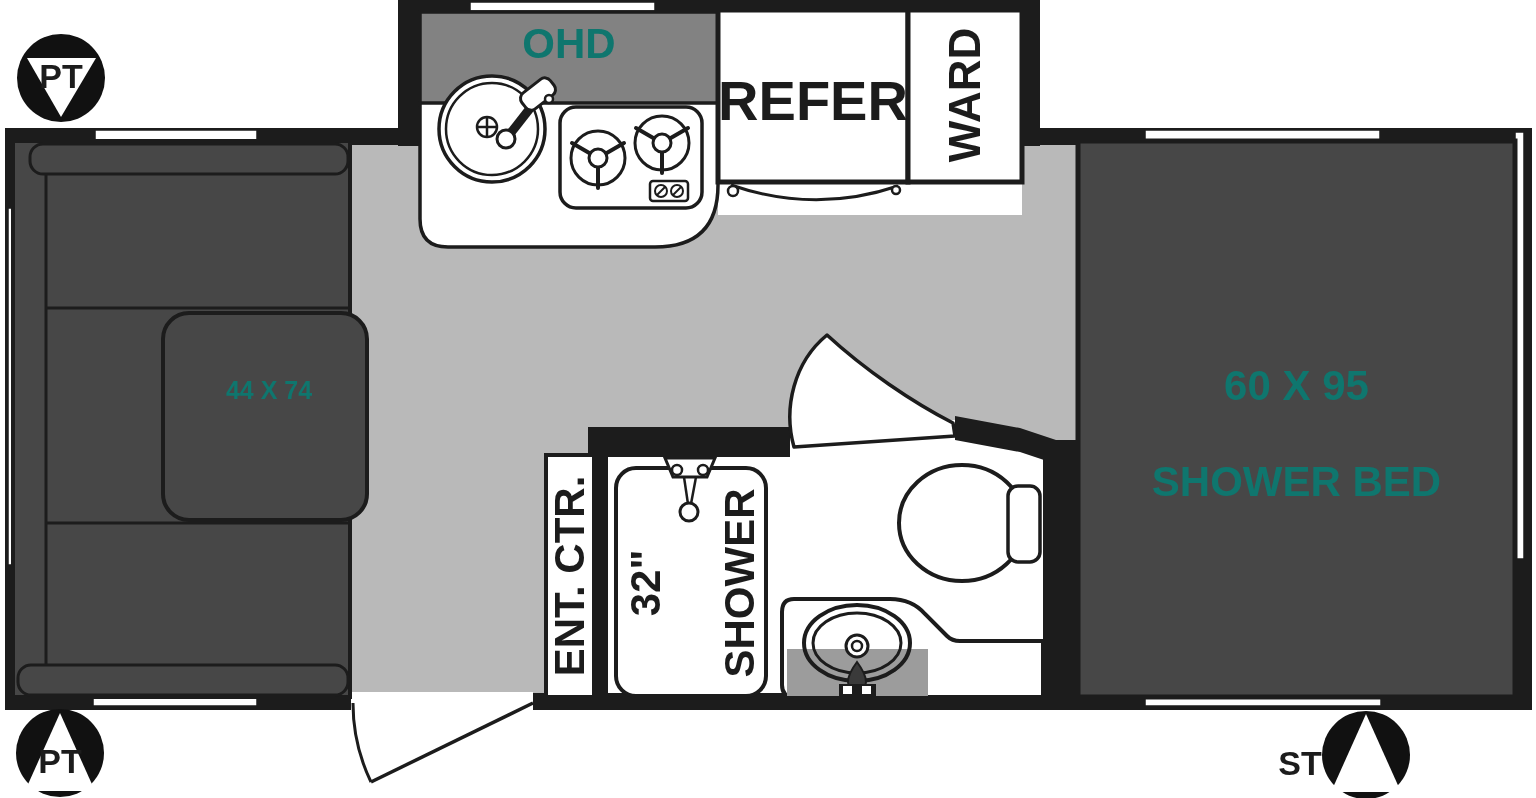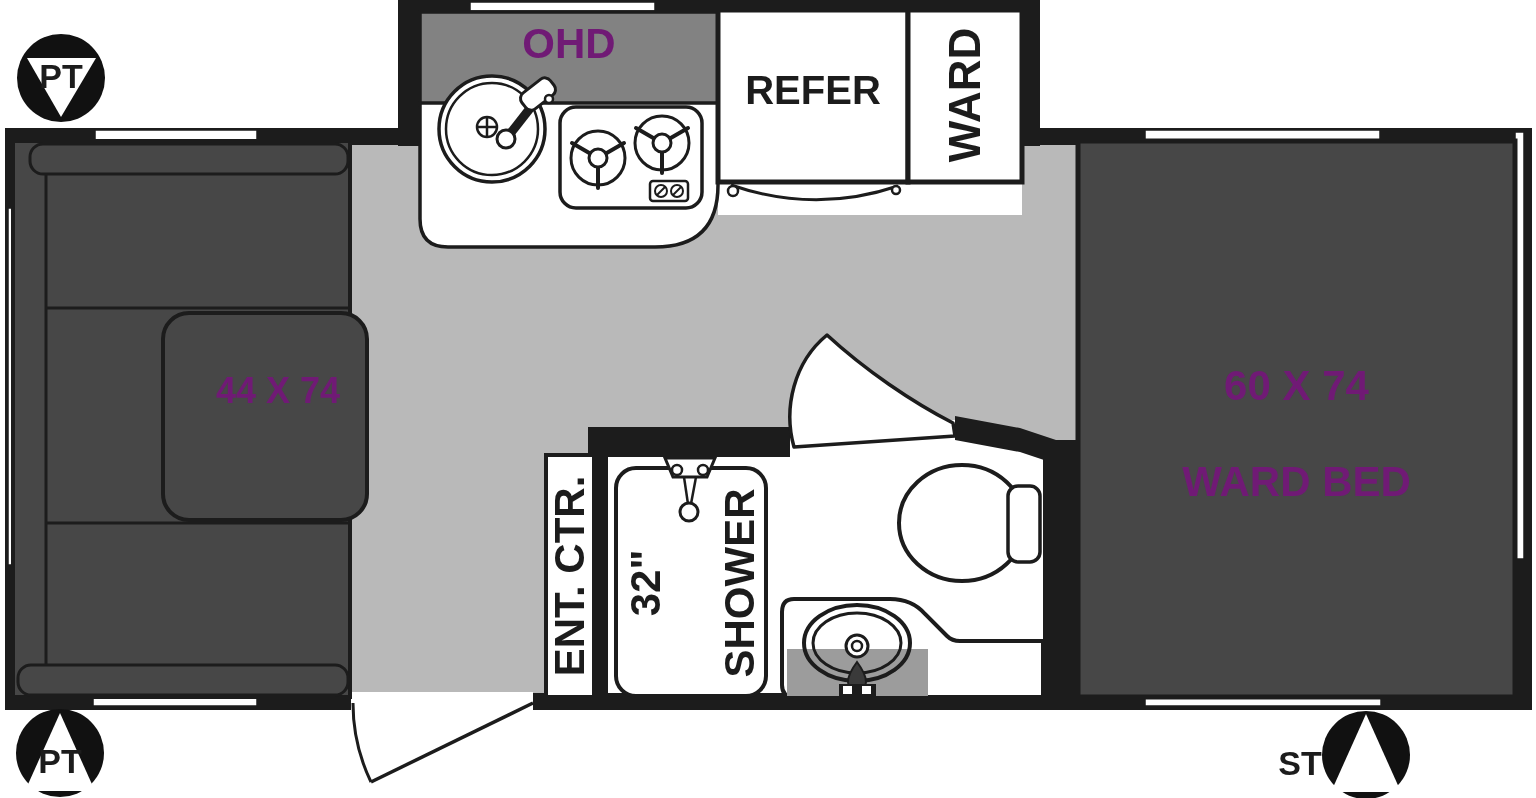--- a/index.html
+++ b/index.html
@@ -1,21 +1,21 @@
 <!DOCTYPE html>
 <html><head>
 <meta charset="utf-8">
 <style>
   html,body{margin:0;padding:0;background:#ffffff;}
   .plan{position:relative;width:1536px;height:798px;background:#fff;overflow:hidden;
         font-family:"Liberation Sans", sans-serif;}
   .plan svg{position:absolute;left:0;top:0;}
   .lbl{position:absolute;font-weight:bold;text-align:center;white-space:pre-line;
        letter-spacing:0px;color:#1c1c1c;z-index:5;}
-  .lbl.white{color:#701a75;}
+  .lbl.white{color:#0f766e;}
   .rot{display:flex;align-items:center;justify-content:center;
        transform:rotate(-90deg);}
   .wall{fill:#1c1c1c;}
   .win{fill:#ffffff;stroke:#1c1c1c;stroke-width:1.5;}
   .furn{fill:#474747;stroke:#1c1c1c;}
   .white-fill{fill:#ffffff;stroke:#1c1c1c;}
   .nofill{fill:none;stroke:#1c1c1c;}
 </style>
 </head>
 <body>
@@ -168,29 +168,29 @@
     <polygon points="60,713 25,791 95,791" fill="#ffffff"></polygon>
   </g>
   <g>
     <circle cx="1366" cy="755" r="44" fill="#111111"></circle>
     <polygon points="1366,714 1331,792 1401,792" fill="#ffffff"></polygon>
   </g>
 </svg>
 
 <div class="lbl white" style="left:420px;top:20px;width:298px;font-size:42px;">OHD</div>
 
-<div class="lbl" style="left:718px;top:68px;width:190px;font-size:40px;">REFER</div>
+<div class="lbl" style="left:718px;top:68px;width:190px;font-size:56px;">REFER</div>
 
 <div class="lbl rot" style="left:885px;top:75px;width:160px;height:40px;font-size:44px;">WARD</div>
 
-<div class="lbl white" style="left:176px;top:367px;width:204px;font-size:36px;line-height:47px;"><span>44 X 74</span><br>
+<div class="lbl white" style="left:167px;top:367px;width:204px;font-size:25px;line-height:47px;"><span>44 X 74</span><br>
 </div>
 
-<div class="lbl white" style="left:1078px;top:362px;width:437px;font-size:42px;line-height:48px;"><span>60 X 74</span><br>
-<span>WARD BED</span></div>
+<div class="lbl white" style="left:1078px;top:362px;width:437px;font-size:42px;line-height:48px;"><span>60 X 95</span><br>
+<span>SHOWER BED</span></div>
 
 <div class="lbl rot" style="left:455px;top:554px;width:230px;height:44px;font-size:42px;">ENT. CTR.</div>
 
 <div class="lbl rot" style="left:578px;top:536px;width:228px;height:94px;font-size:42px;line-height:47px;">
   <div><span>32"</span><br>
   <span>SHOWER</span></div>
 </div>
 
 <div class="lbl" style="left:21px;top:57px;width:80px;font-size:34px;">PT</div>
 <div class="lbl" style="left:20px;top:742px;width:80px;font-size:34px;">PT</div>

